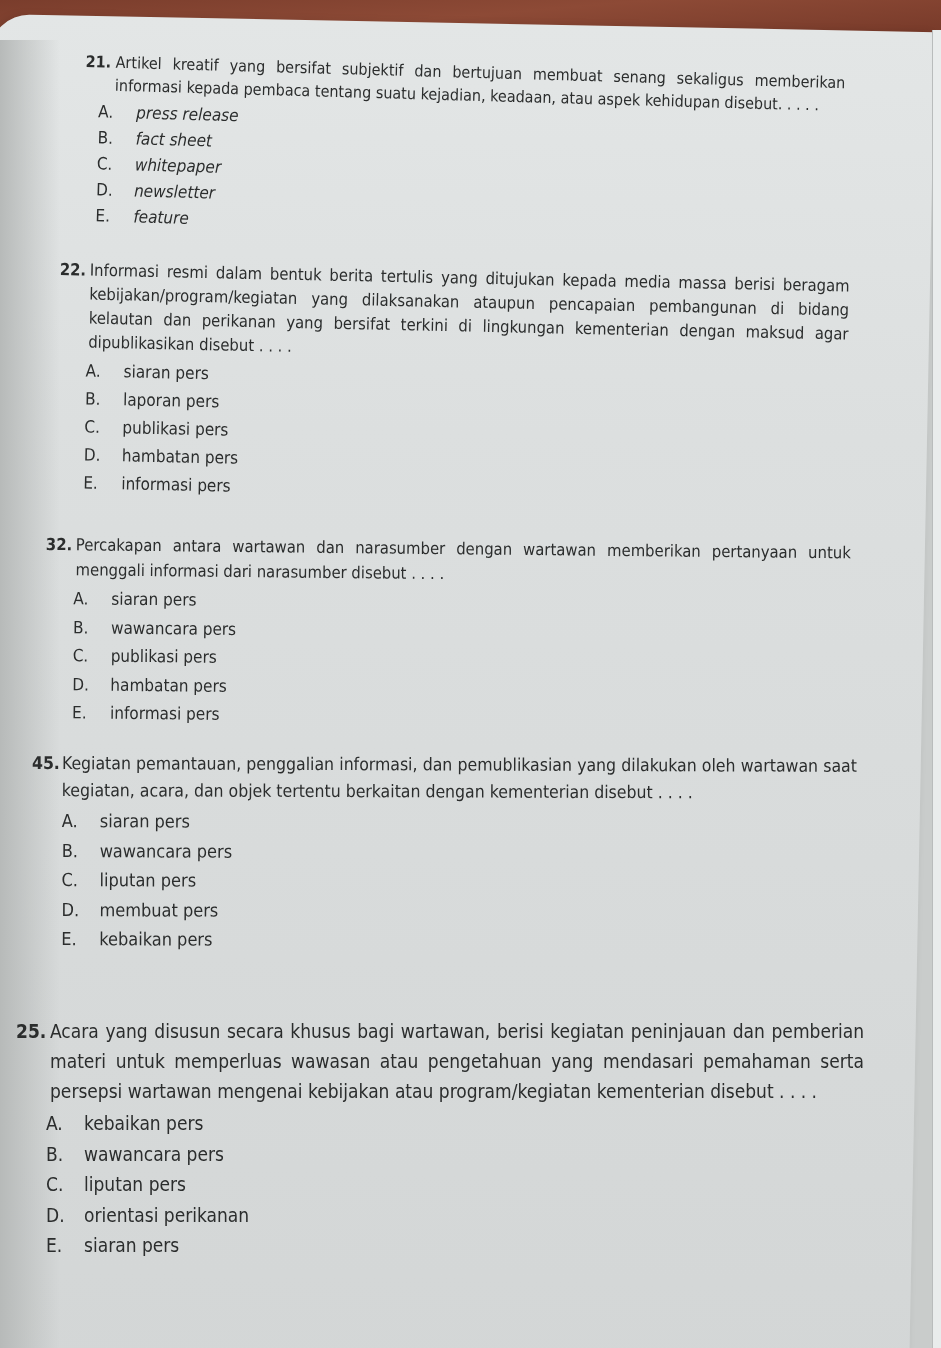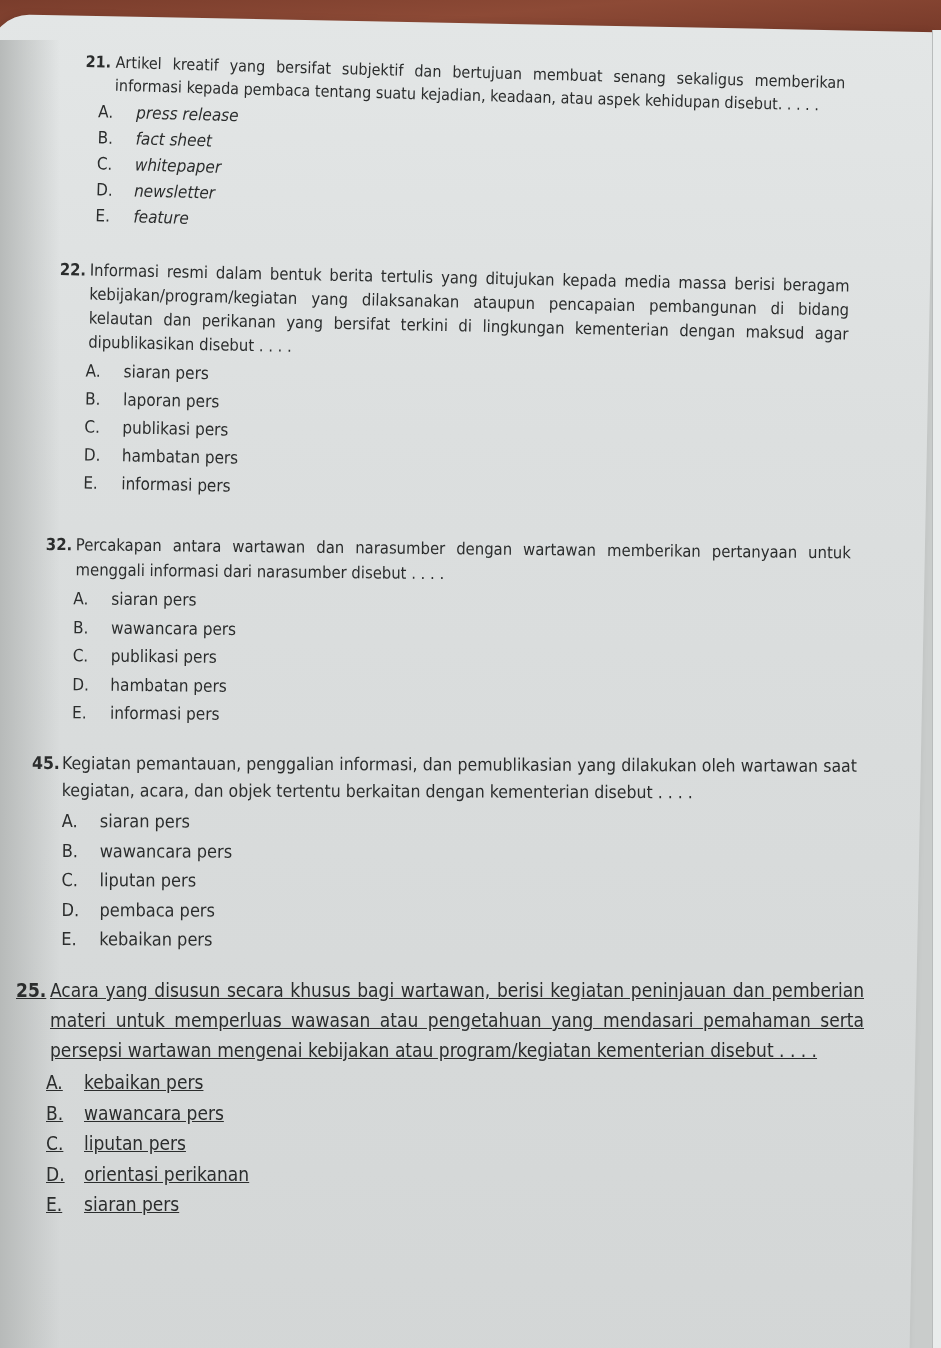--- a/index.html
+++ b/index.html
@@ -126,30 +126,30 @@
     <div class="opt">
         <span class="letter">B.</span>
         <span class="val">wawancara pers</span>
       </div>
     <div class="opt">
         <span class="letter">C.</span>
         <span class="val">liputan pers</span>
       </div>
     <div class="opt">
         <span class="letter">D.</span>
-        <span class="val">pembaca pers</span>
+        <span class="val">membuat pers</span>
       </div>
     <div class="opt">
         <span class="letter">E.</span>
         <span class="val">kebaikan pers</span>
       </div>
   </div>
 </div>
 
-<div class="q" style="left:16px;top:975px;width:848px;font-size:19px;line-height:30px;text-decoration:underline;">
+<div class="q" style="left:16px;top:1016px;width:848px;font-size:19px;line-height:30px;">
   <div class="stem">
     <span class="num" style="min-width:34px;">25.</span>
     <span class="text">Acara yang disusun secara khusus bagi wartawan, berisi kegiatan peninjauan dan pemberian materi untuk memperluas wawasan atau pengetahuan yang mendasari pemahaman serta persepsi wartawan mengenai kebijakan atau program/kegiatan kementerian disebut . . . .</span>
   </div>
   <div class="opts" style="margin-left:30px;line-height:30.5px;font-size:19px;">
     <div class="opt">
         <span class="letter">A.</span>
         <span class="val">kebaikan pers</span>
       </div>
     <div class="opt">

